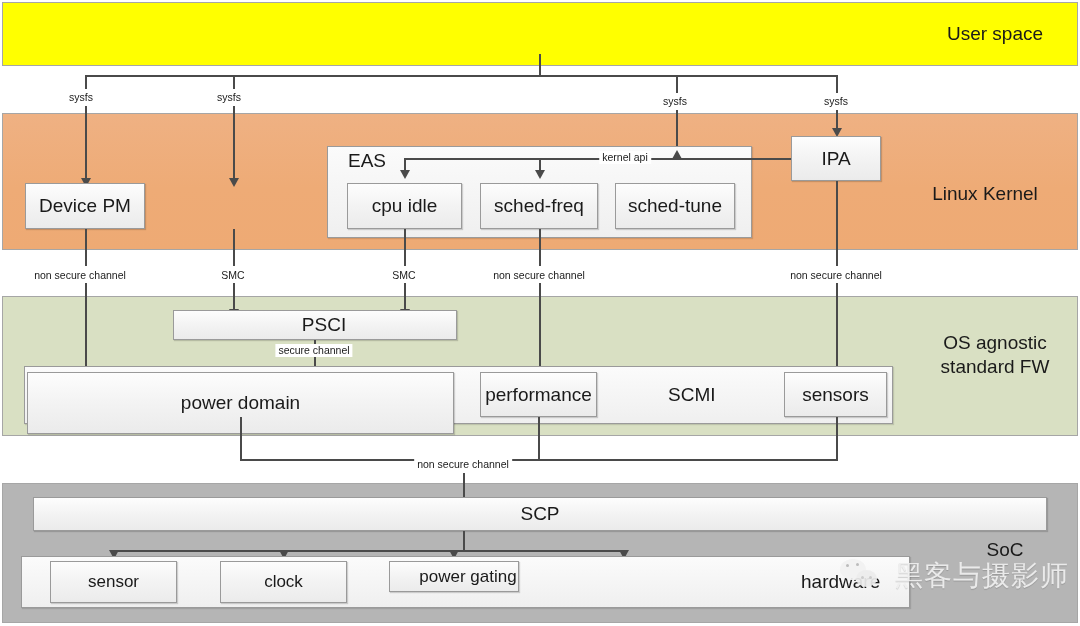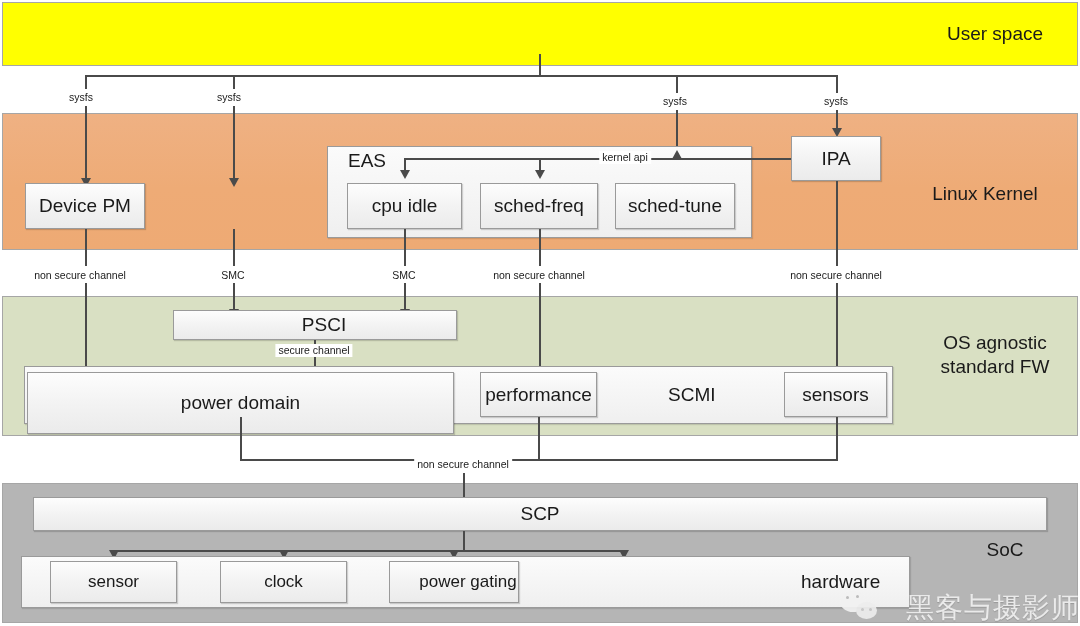--- a/index.html
+++ b/index.html
@@ -100,24 +100,23 @@
     white-space: nowrap;
     transform: translateX(-50%);
     line-height: 13px;
   }
 
   
   .watermark {
     position: absolute;
     display: flex;
     align-items: center;
-    gap: 24px;
+    gap: 13px;
     pointer-events: none;
     opacity: 0.92;
-    margin-top: 32px;
   }
   .wm-text {
     font-family: "DejaVu Sans", sans-serif;
     font-size: 28px;
     color: #efefef;
     text-shadow: 0 1px 1px rgba(0,0,0,0.18);
     letter-spacing: 1px;
   }
   .wm-logo { position: relative; width: 42px; height: 34px; }
   .wm-b1, .wm-b2 {
@@ -249,21 +248,21 @@
   <div class="arrow-d" style="left:108.5px; top:550px;"></div>
   <div class="arrow-d" style="left:278.5px; top:550px;"></div>
   <div class="arrow-d" style="left:448.5px; top:550px;"></div>
   <div class="arrow-d" style="left:618.5px; top:550px;"></div>
 
   <div class="container-box" style="left:21px; top:556px; width:889px; height:52px;"></div>
   <div class="container-title" style="left:801px; top:571px;">hardware</div>
 
   <div class="nbox small" style="left:50px; top:561px; width:127px; height:42px;">sensor</div>
   <div class="nbox small" style="left:220px; top:561px; width:127px; height:42px;">clock</div>
-  <div class="nbox small" style="left:389px; top:561px; width:130px; height:42px;padding-left:28px;">power gating</div>
+  <div class="nbox small" style="left:389px; top:561px; width:130px; height:31px;padding-left:28px;">power gating</div>
 
   <div class="watermark" style="left:840px; top:557px;">
     <div class="wm-logo">
       <div class="wm-b1"></div>
       <div class="wm-b2"></div>
       <div class="wm-dot" style="left:6px;  top:5px;"></div>
       <div class="wm-dot" style="left:16px; top:4px;"></div>
       <div class="wm-dot" style="left:21px; top:17px; background:#c9c9c9;"></div>
       <div class="wm-dot" style="left:29px; top:17px; background:#c9c9c9;"></div>
     </div>

